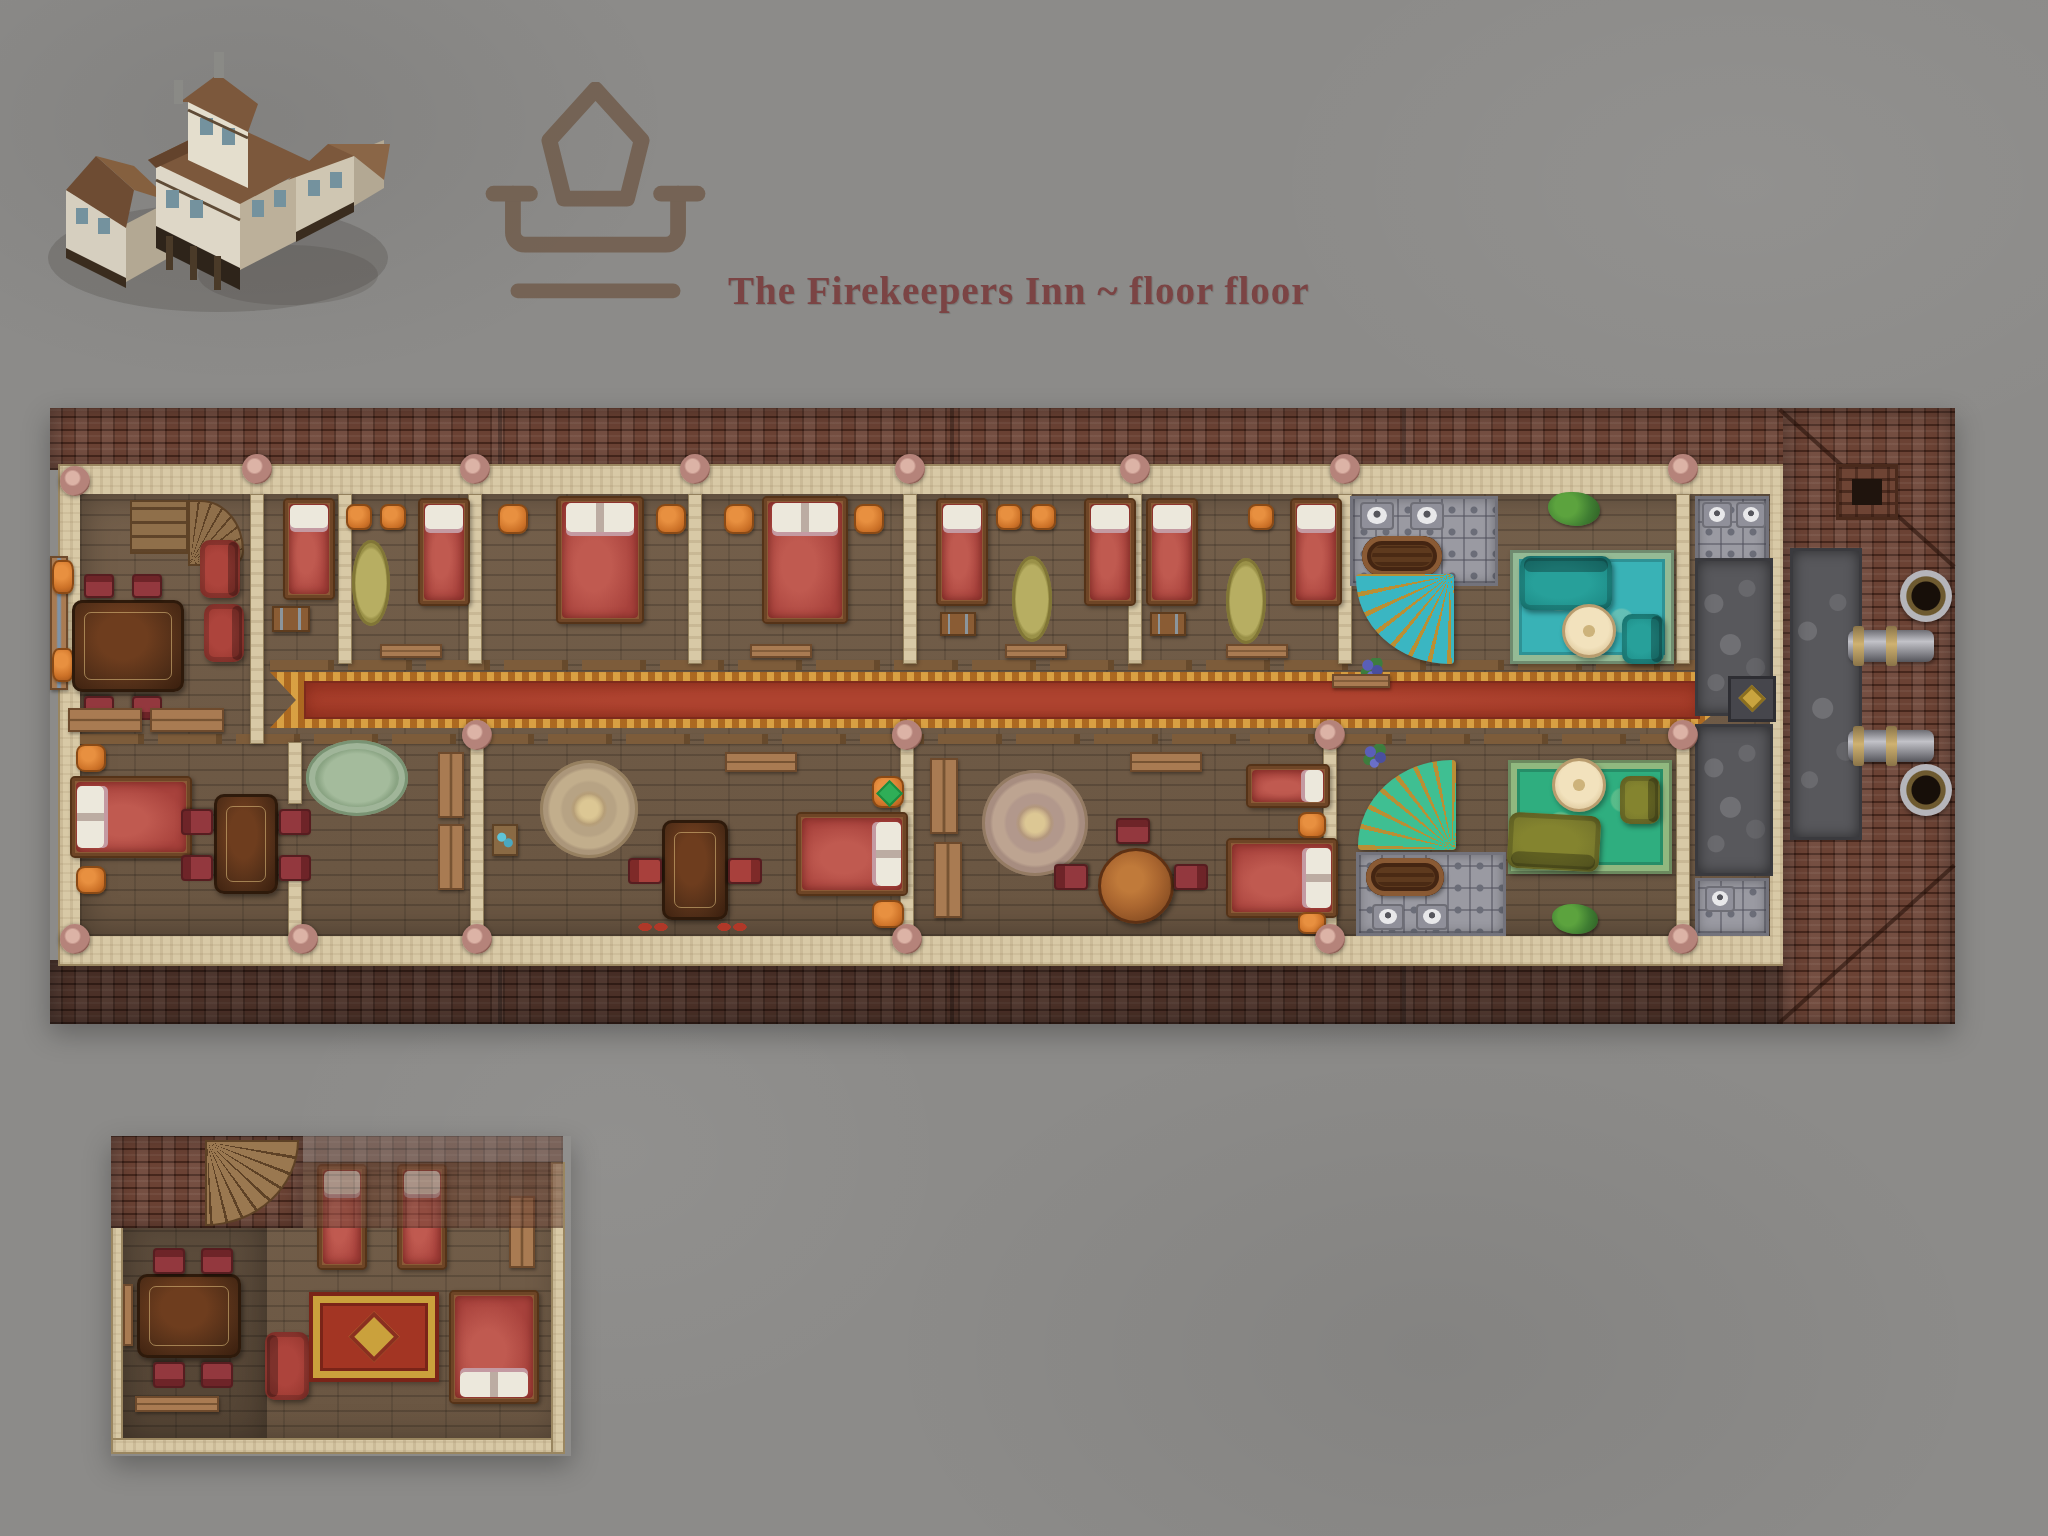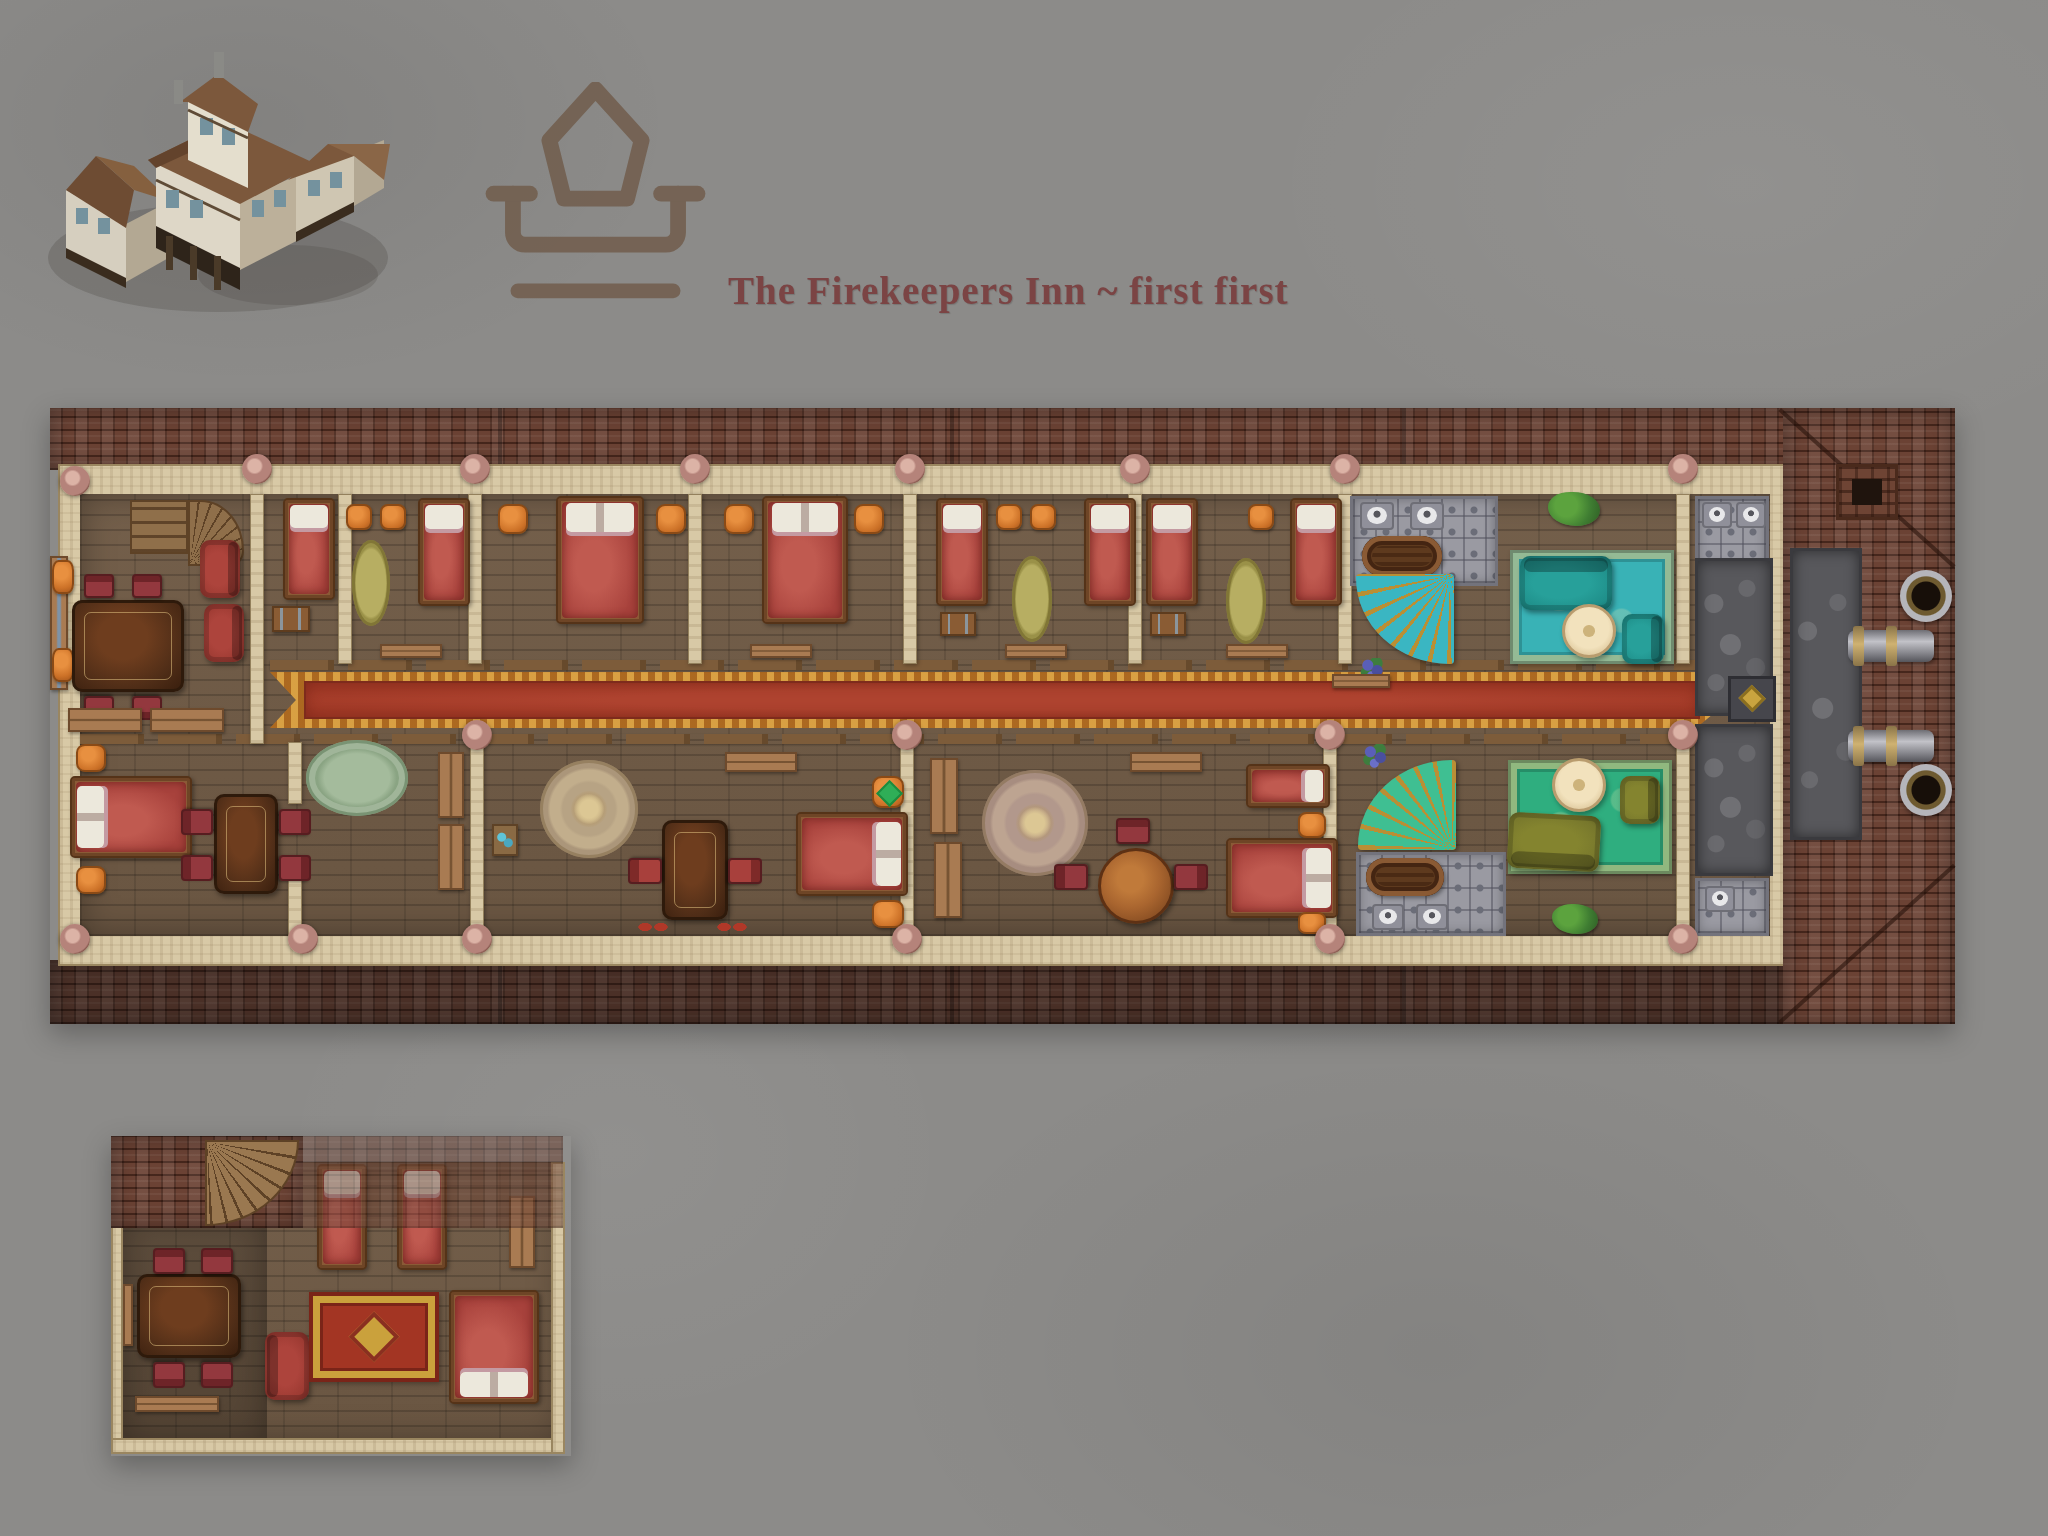--- a/index.html
+++ b/index.html
@@ -297,21 +297,21 @@
     <g fill="none" stroke="#6f5947" stroke-width="13" stroke-linejoin="round" stroke-linecap="round">
       <polygon points="100,6 138,48 126,96 74,96 62,48"></polygon>
       <path d="M32,92 v32 a10,10 0 0 0 10,10 h116 a10,10 0 0 0 10,-10 v-32"></path>
       <path d="M16,92 h30"></path>
       <path d="M154,92 h30"></path>
       <path d="M36,172 h128" stroke-width="12"></path>
     </g>
   </svg>
 </div>
 
-<h1 id="page-title">The Firekeepers Inn ~ first first</h1>
+<h1 id="page-title">The Firekeepers Inn ~ floor floor</h1>
 
 <div class="map" style="left: 50px; top: 408px; width: 1905px; height: 616px;">
     <div class="obj t-roof" style="left: 0px; top: 0px; width: 1905px; height: 62px;"></div>
     <div class="obj t-roof dark" style="left: 0px; top: 552px; width: 1905px; height: 64px;"></div>
     <div class="obj t-wall" style="left: 8px; top: 56px; width: 1740px; height: 502px;"></div>
     <div class="obj t-floor" style="left: 30px; top: 86px; width: 1690px; height: 442px;"></div>
     <div class="obj t-carpet" style="left: 220px; top: 264px; width: 1460px; height: 56px;"></div>
     <div class="obj t-beam" style="left: 220px; top: 252px; width: 1430px; height: 10px;"></div>
     <div class="obj t-beam" style="left: 30px; top: 326px; width: 1620px; height: 10px;"></div>
     <div class="obj t-divider" style="left: 200px; top: 86px; width: 14px; height: 250px;"></div>

